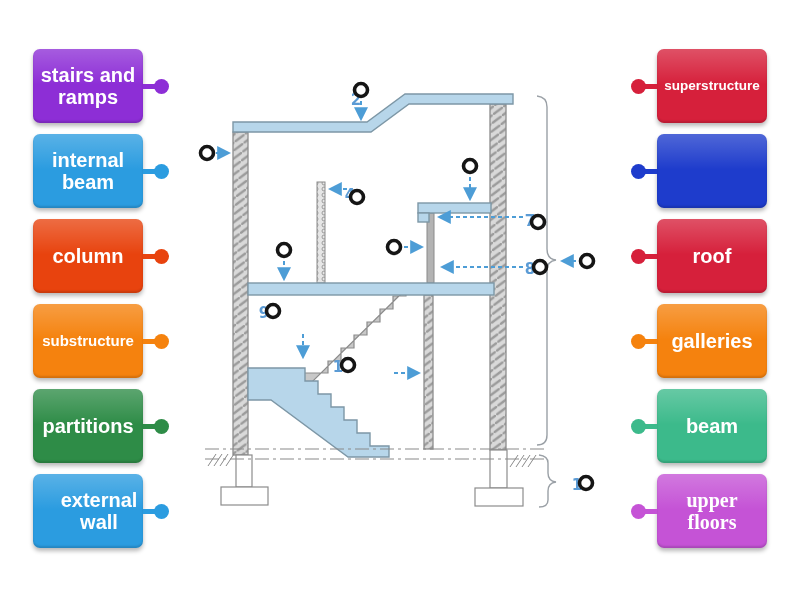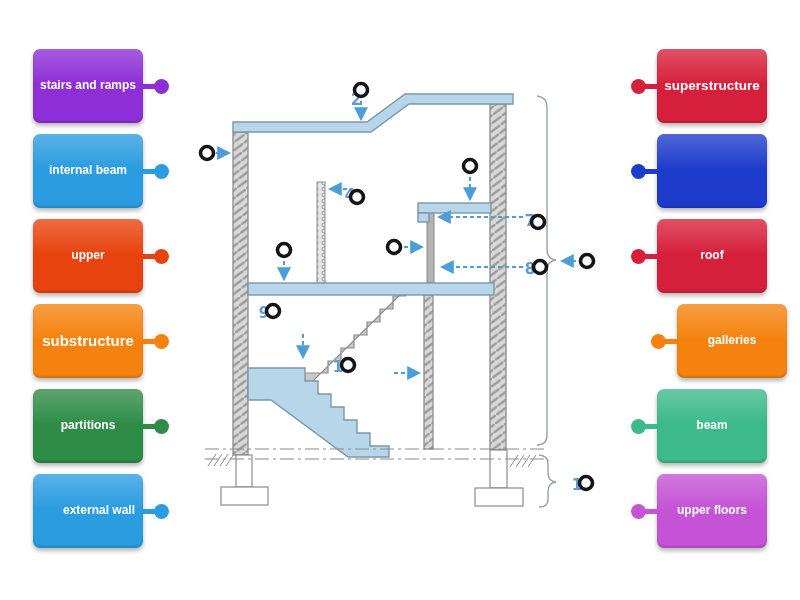--- a/index.html
+++ b/index.html
@@ -4,21 +4,21 @@
 <style>
   html,body{margin:0;padding:0;}
   body{width:800px;height:600px;background:#ffffff;position:relative;overflow:hidden;
        font-family:"Liberation Sans", sans-serif;}
 
   
   .tag{position:absolute;width:110px;height:74px;border-radius:7px;box-sizing:border-box;
        background-color:var(--c,#888);
        background-image:linear-gradient(180deg, rgba(255,255,255,.22), rgba(255,255,255,0) 48%);
        box-shadow:0 3px 4px rgba(0,0,0,.28), inset 0 -2px 2px rgba(0,0,0,.14);
-       color:#fff;font-weight:bold;font-size:12px;line-height:1.12;
+       color:#fff;font-weight:bold;font-size:20px;line-height:1.12;
        display:flex;align-items:center;justify-content:center;text-align:center;
        padding:2px 6px;cursor:grab;}
   .tag.small{font-size:13.5px;}
   .tag.mid{font-size:15px;}
   .stub{position:absolute;top:50%;width:15px;height:5px;margin-top:-2.5px;background:var(--c,#888);}
   .tag.left  .stub{right:-15px;}
   .tag.right .stub{left:-15px;}
   .dot{position:absolute;top:50%;width:15px;height:15px;margin-top:-7.5px;border-radius:50%;background:var(--c,#888);}
   .tag.left  .dot{right:-26px;}
   .tag.right .dot{left:-26px;}
@@ -145,21 +145,21 @@
   <span>stairs and ramps</span>
   <span class="stub"></span>
   <span class="dot"></span>
 </div>
 <div class="tag left" style="left: 33px; top: 134px; --c: #2b9ce0;">
   <span>internal beam</span>
   <span class="stub"></span>
   <span class="dot"></span>
 </div>
 <div class="tag left" style="left: 33px; top: 219px; --c: #e8430e;">
-  <span>upper</span>
+  <span>column</span>
   <span class="stub"></span>
   <span class="dot"></span>
 </div>
 <div class="tag left mid" style="left: 33px; top: 304px; --c: #f5820e;">
   <span>substructure</span>
   <span class="stub"></span>
   <span class="dot"></span>
 </div>
 <div class="tag left" style="left: 33px; top: 389px; --c: #2e8c47;">
   <span>partitions</span>
@@ -179,27 +179,27 @@
 </div>
 <div class="tag right" style="left: 657px; top: 134px; --c: #1e3ccc;">
   <span class="stub"></span>
   <span class="dot"></span>
 </div>
 <div class="tag right" style="left: 657px; top: 219px; --c: #d6203b;">
   <span>roof</span>
   <span class="stub"></span>
   <span class="dot"></span>
 </div>
-<div class="tag right" style="left: 677px; top: 304px; --c: #f5820e;">
+<div class="tag right" style="left: 657px; top: 304px; --c: #f5820e;">
   <span>galleries</span>
   <span class="stub"></span>
   <span class="dot"></span>
 </div>
 <div class="tag right" style="left: 657px; top: 389px; --c: #3cba8b;">
   <span>beam</span>
   <span class="stub"></span>
   <span class="dot"></span>
 </div>
-<div class="tag right" style="left: 657px; top: 474px; --c: #c553d6;">
+<div class="tag right" style="left: 657px; top: 474px; font-family: Liberation Serif, serif; --c: #c553d6;">
   <span>upper floors</span>
   <span class="stub"></span>
   <span class="dot"></span>
 </div>
 
 </body></html>

